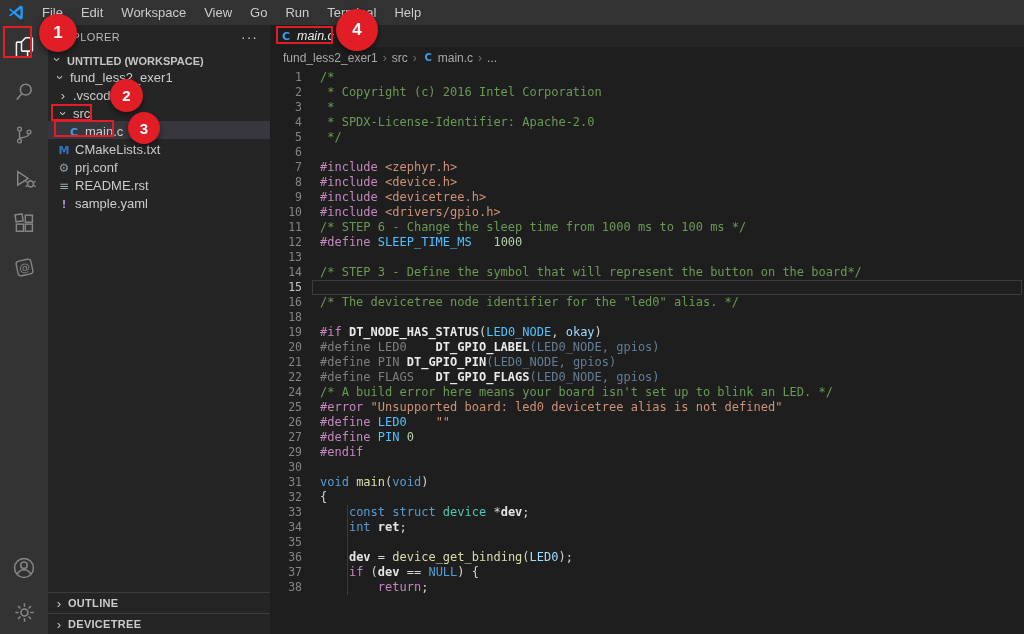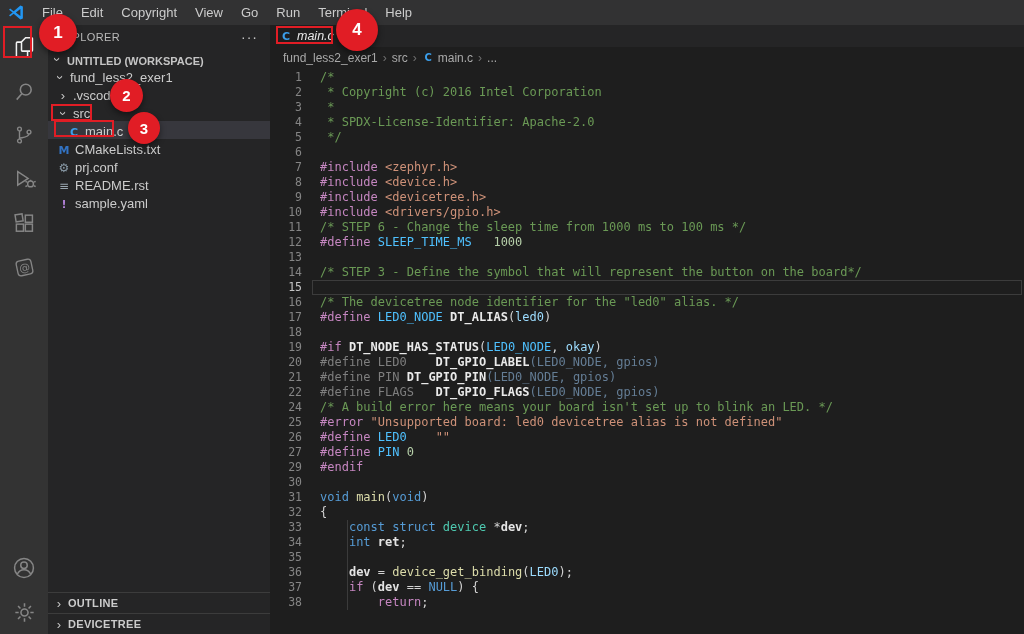--- a/index.html
+++ b/index.html
@@ -72,21 +72,21 @@
 
   <div class="titlebar">
     <span class="vslogo">
       <svg width="17" height="17" viewBox="0 0 24 24">
           <path fill="#2196f3" d="M17.5 2 21 3.7v16.6L17.5 22 8 13.9l-5 3.9L1.5 16 6.6 12 1.5 8 3 6.2l5 3.9L17.5 2zM17.5 7.1 11 12l6.5 4.9V7.1z"></path>
         </svg>
     </span>
     <div class="menubar" id="menubar">
         <span class="menu-item">File</span>
         <span class="menu-item">Edit</span>
-        <span class="menu-item">Copyright</span>
+        <span class="menu-item">Workspace</span>
         <span class="menu-item">View</span>
         <span class="menu-item">Go</span>
         <span class="menu-item">Run</span>
         <span class="menu-item">Terminal</span>
         <span class="menu-item">Help</span>
       </div>
   </div>
 
   <div class="activitybar" id="activitybar">
       <div class="ab-item active">
@@ -238,21 +238,20 @@
         <div class="line"><span class="ln">7</span><span class="tx"><span class="tk-di">#include</span><span class="tk-pl"> </span><span class="tk-st">&lt;zephyr.h&gt;</span></span></div>
         <div class="line"><span class="ln">8</span><span class="tx"><span class="tk-di">#include</span><span class="tk-pl"> </span><span class="tk-st">&lt;device.h&gt;</span></span></div>
         <div class="line"><span class="ln">9</span><span class="tx"><span class="tk-di">#include</span><span class="tk-pl"> </span><span class="tk-st">&lt;devicetree.h&gt;</span></span></div>
         <div class="line"><span class="ln">10</span><span class="tx"><span class="tk-di">#include</span><span class="tk-pl"> </span><span class="tk-st">&lt;drivers/gpio.h&gt;</span></span></div>
         <div class="line"><span class="ln">11</span><span class="tx"><span class="tk-cm">/* STEP 6 - Change the sleep time from 1000 ms to 100 ms */</span></span></div>
         <div class="line"><span class="ln">12</span><span class="tx"><span class="tk-di">#define</span><span class="tk-pl"> </span><span class="tk-mc">SLEEP_TIME_MS</span><span class="tk-pl">   </span><span class="tk-nu">1000</span></span></div>
         <div class="line"><span class="ln">13</span><span class="tx"></span></div>
         <div class="line"><span class="ln">14</span><span class="tx"><span class="tk-cm">/* STEP 3 - Define the symbol that will represent the button on the board*/</span></span></div>
         <div class="line cur"><span class="hl"></span><span class="ln cur">15</span><span class="tx"></span></div>
         <div class="line"><span class="ln">16</span><span class="tx"><span class="tk-cm">/* The devicetree node identifier for the "led0" alias. */</span></span></div>
-        <div class="line"><span class="ln">17</span><span class="tx"><span class="tk-di">#define</span><span class="tk-pl"> </span><span class="tk-mc">LED0_NODE</span><span class="tk-pl"> </span><span class="tk-mf">DT_ALIAS</span><span class="tk-pl">(</span><span class="tk-pm">led0</span><span class="tk-pl">)</span></span></div>
         <div class="line"><span class="ln">18</span><span class="tx"></span></div>
         <div class="line"><span class="ln">19</span><span class="tx"><span class="tk-di">#if</span><span class="tk-pl"> </span><span class="tk-mf">DT_NODE_HAS_STATUS</span><span class="tk-pl">(</span><span class="tk-mc">LED0_NODE</span><span class="tk-pl">, </span><span class="tk-pm">okay</span><span class="tk-pl">)</span></span></div>
         <div class="line"><span class="ln">20</span><span class="tx"><span class="tk-dm">#define LED0    </span><span class="tk-mf">DT_GPIO_LABEL</span><span class="tk-db">(LED0_NODE, gpios)</span></span></div>
         <div class="line"><span class="ln">21</span><span class="tx"><span class="tk-dm">#define PIN </span><span class="tk-mf">DT_GPIO_PIN</span><span class="tk-db">(LED0_NODE, gpios)</span></span></div>
         <div class="line"><span class="ln">22</span><span class="tx"><span class="tk-dm">#define FLAGS   </span><span class="tk-mf">DT_GPIO_FLAGS</span><span class="tk-db">(LED0_NODE, gpios)</span></span></div>
         <div class="line"><span class="ln">24</span><span class="tx"><span class="tk-cm">/* A build error here means your board isn't set up to blink an LED. */</span></span></div>
         <div class="line"><span class="ln">25</span><span class="tx"><span class="tk-di">#error</span><span class="tk-pl"> </span><span class="tk-st">"Unsupported board: led0 devicetree alias is not defined"</span></span></div>
         <div class="line"><span class="ln">26</span><span class="tx"><span class="tk-di">#define</span><span class="tk-pl"> </span><span class="tk-mc">LED0</span><span class="tk-pl">    </span><span class="tk-st">""</span></span></div>
         <div class="line"><span class="ln">27</span><span class="tx"><span class="tk-di">#define</span><span class="tk-pl"> </span><span class="tk-mc">PIN</span><span class="tk-pl"> </span><span class="tk-nu">0</span></span></div>
         <div class="line"><span class="ln">29</span><span class="tx"><span class="tk-di">#endif</span></span></div>

